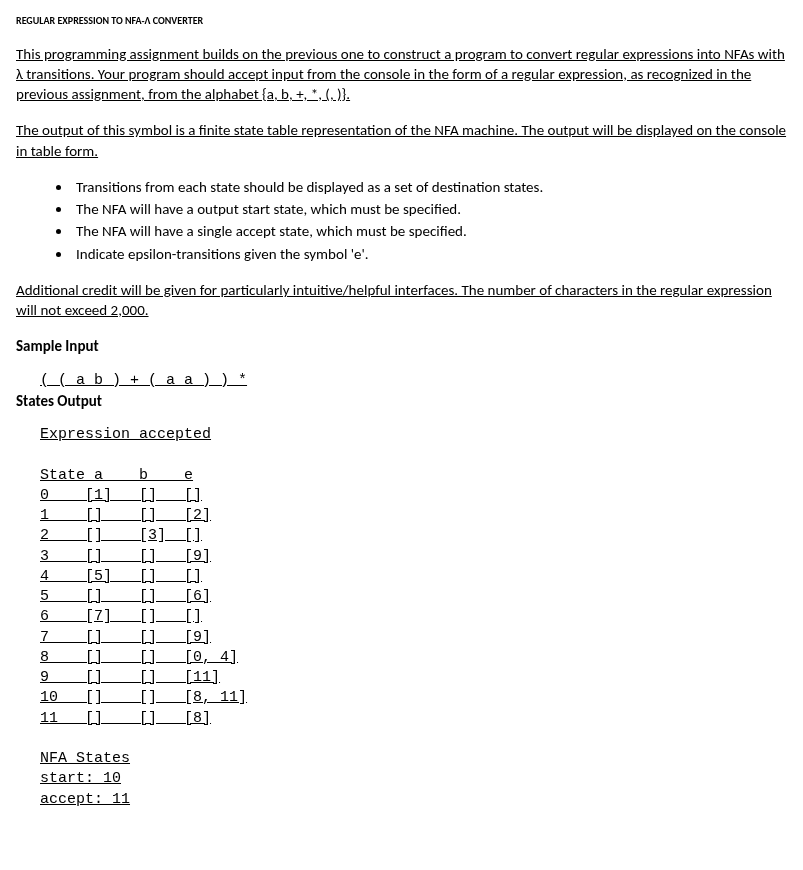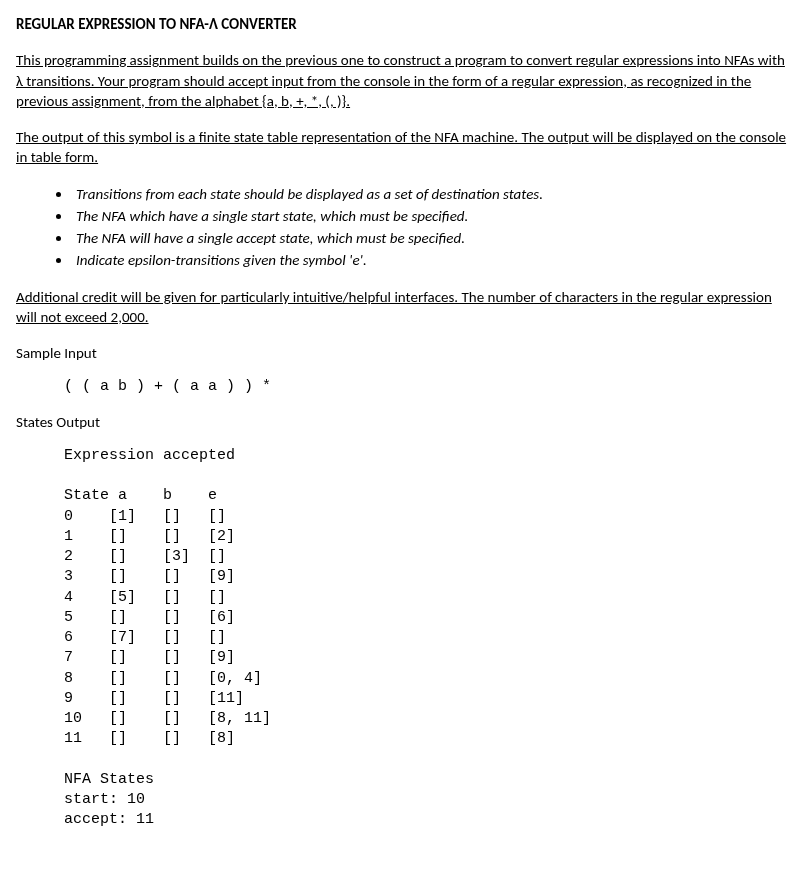--- a/index.html
+++ b/index.html
@@ -8,61 +8,60 @@
     color: #000;
     background: #fff;
     margin: 0;
     padding: 14px 16px;
     width: 803px;
     box-sizing: border-box;
     line-height: 1.35;
   }
   .title {
     font-weight: bold;
-    font-size: 15px;
+    font-size: 10px;
     margin-bottom: 16px;
   }
   .para {
     margin-bottom: 16px;
     text-decoration: underline;
   }
   ul.bullets {
     margin: 0 0 16px 0;
     padding-left: 56px;
   }
   ul.bullets li {
     margin-bottom: 2px;
     padding-left: 4px;
-    font-style: italic;
   }
   .subhead {
-    font-weight: normal;
-    margin-top: 14px;
+    font-weight: bold;
     margin-bottom: 14px;
   }
   .mono {
     font-family: "Courier New", Courier, monospace;
     font-size: 15px;
     white-space: pre;
-    margin-left: 48px;
+    margin-left: 24px;
     line-height: 1.35;
+    text-decoration: underline;
   }
 </style>
 </head>
 <body>
 
 <div class="title">REGULAR EXPRESSION TO NFA-Λ CONVERTER</div>
 
 <div class="para">This programming assignment builds on the previous one to construct a program to convert regular expressions into NFAs with λ transitions.  Your program should accept input from the console in the form of a regular expression, as recognized in the previous assignment, from the alphabet {a, b, +, *, (, )}.</div>
 
 <div class="para">The output of this symbol is a finite state table representation of the NFA machine.  The output will be displayed on the console in table form.</div>
 
 <ul class="bullets">
   <li>Transitions from each state should be displayed as a set of destination states.</li>
-  <li>The NFA which have a single start state, which must be specified.</li>
+  <li>The NFA will have a output start state, which must be specified.</li>
   <li>The NFA will have a single accept state, which must be specified.</li>
   <li>Indicate epsilon-transitions given the symbol 'e'.</li>
 </ul>
 
 <div class="para">Additional credit will be given for particularly intuitive/helpful interfaces.  The number of characters in the regular expression will not exceed 2,000.</div>
 
 <div class="subhead">Sample Input</div>
 
 <div class="mono">( ( a b ) + ( a a ) ) *</div>
 

